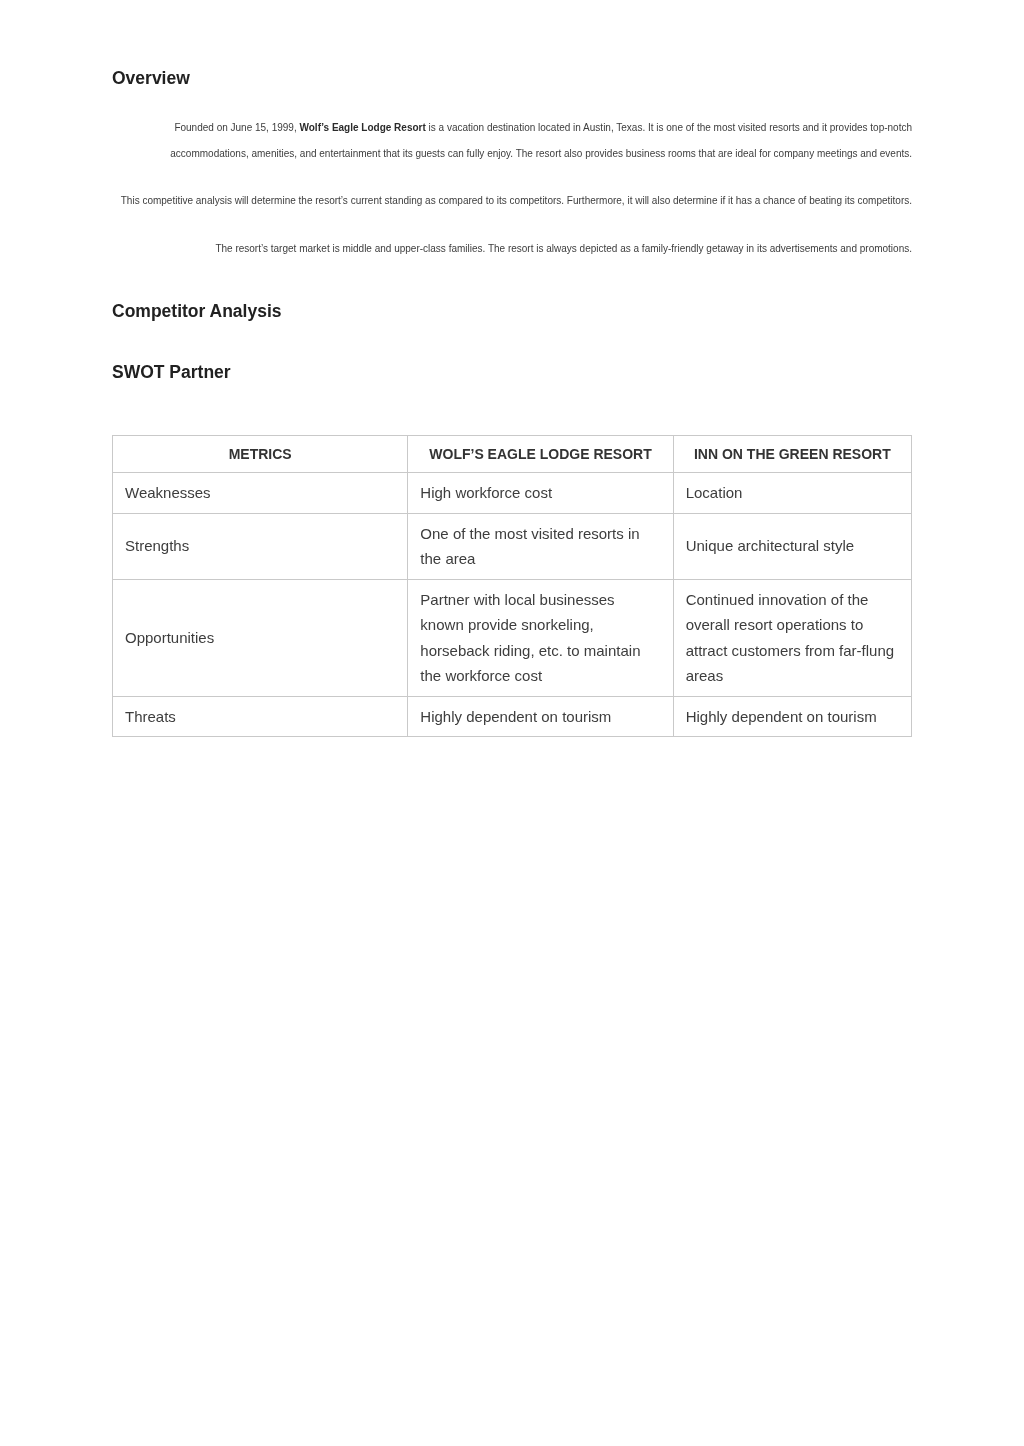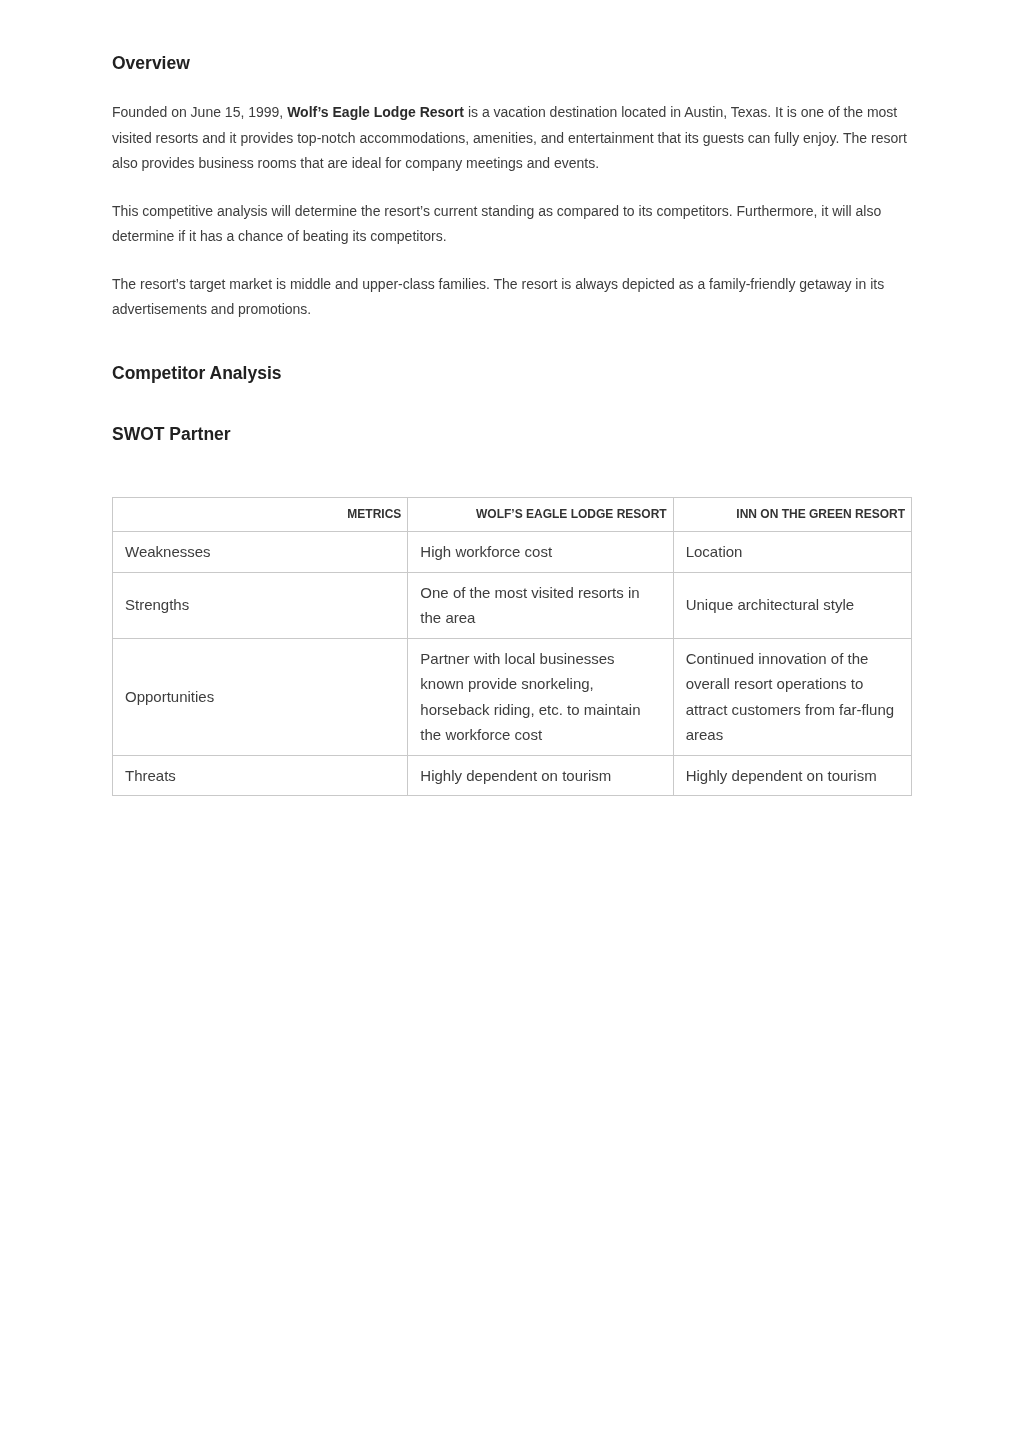--- a/index.html
+++ b/index.html
@@ -13,43 +13,44 @@
     font-family: "Liberation Sans", sans-serif;
     color: #3d3d3d;
   }
   .doc-heading {
     font-size: 17.5px;
     font-weight: 700;
     color: #212121;
     margin: 40px 0 26px 0;
     line-height: 1.2;
   }
-  .doc-heading.first { margin-top: 3px; }
+  .doc-heading.first { margin-top: 18px; }
   .doc-paragraph {
-    font-size: 14px;
+    font-size: 10px;
     line-height: 25.5px;
     color: #3d3d3d;
     margin: 0 0 22px 0;
+    text-align: right;
   }
   .doc-paragraph b { font-weight: 700; color: #2b2b2b; }
   .swot-table {
     width: 100%;
     border-collapse: collapse;
     margin-top: 52px;
     table-layout: fixed;
   }
   .swot-table col.col-metric { width: 295px; }
   .swot-table col.col-wolfs  { width: 265px; }
   .swot-table col.col-inn    { width: 238px; }
   .swot-table th {
     border: 1px solid #c9c9c9;
-    font-size: 12px;
+    font-size: 14px;
     font-weight: 700;
     color: #333333;
-    text-align: right;
+    text-align: center;
     padding: 9px 6px;
     line-height: 1.3;
   }
   .swot-table td {
     border: 1px solid #c9c9c9;
     font-size: 15px;
     color: #3d3d3d;
     line-height: 25.5px;
     padding: 7px 12px;
     vertical-align: middle;

